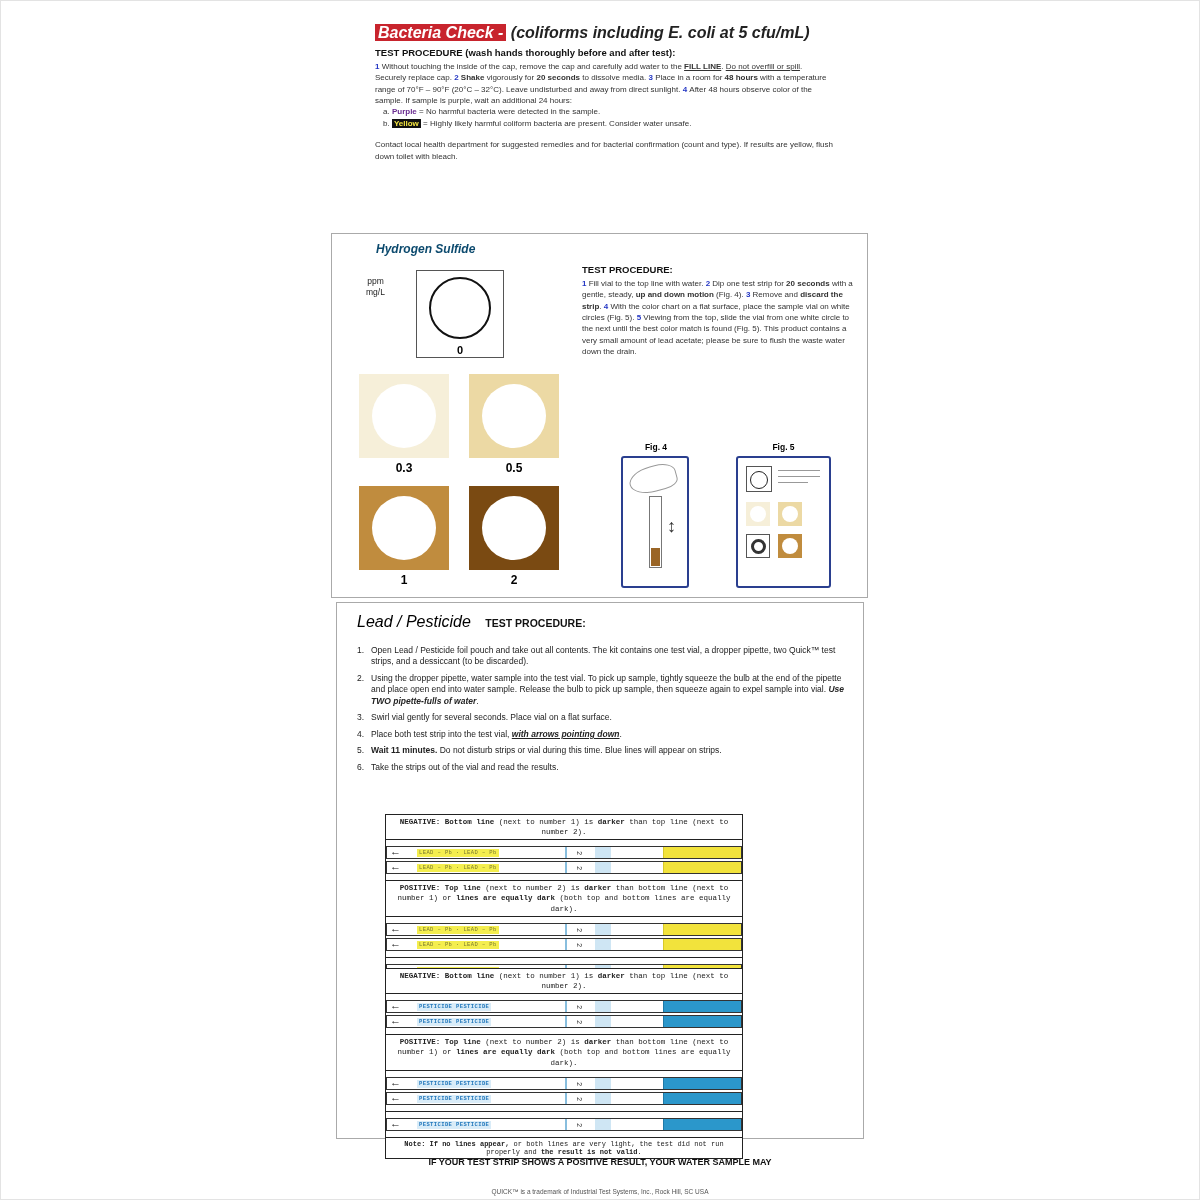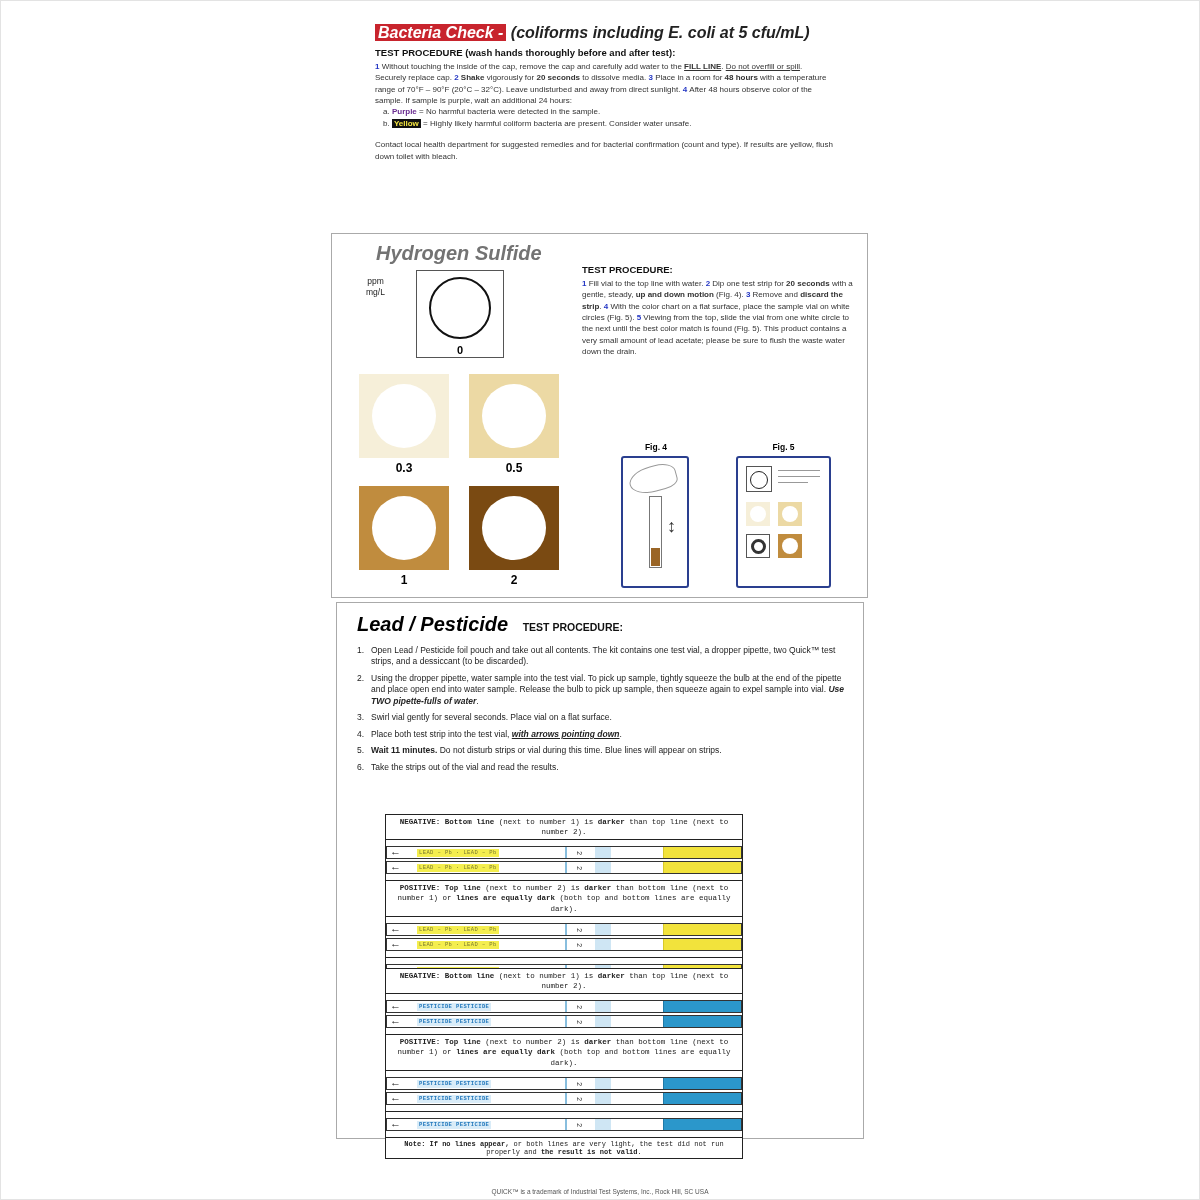--- a/index.html
+++ b/index.html
@@ -21,21 +21,21 @@
   .bacteria { position:absolute; left:375px; top:24px; width:460px; }
   .bac-title { font-style:italic; font-weight:bold; font-size:16px; margin-bottom:5px; }
   .bac-title-red { background:#c8242d; color:#fff; padding:0 3px; }
   .bac-heading { font-weight:bold; font-size:9.5px; margin-bottom:3px; color:#111; }
   .small-text { font-size:8px; line-height:1.42; color:#333; }
   .indent { margin-left:8px; }
   .gap { margin-top:10px; }
 
   
   .hs-box { position:absolute; left:331px; top:233px; width:537px; height:365px; border:1px solid #aaa; background:#fff; }
-  .hs-title { position:absolute; left:44px; top:8px; font-style:italic; font-weight:bold; font-size:20px; color:#737373; }
+  .hs-title { position:absolute; left:44px; top:8px; font-style:italic; font-weight:bold; font-size:12px; color:#0c4a6e; }
   .hs-units { position:absolute; left:34px; top:42px; font-size:8.5px; line-height:1.35; text-align:center; color:#222; }
   .hs-sq0 { position:absolute; left:84px; top:36px; width:88px; height:88px; border:1px solid #555; background:#fff; }
   .hs-sq0 .circle { width:62px; height:62px; border:2px solid #111; border-radius:50%; margin:6px auto 0; background:#fff; }
   .hs-sq0 .lbl { position:absolute; bottom:1px; left:0; width:100%; text-align:center; font-weight:bold; font-size:11px; color:#000; }
   .hs-sq { position:absolute; width:90px; height:84px; }
   .hs-sq .circle { width:64px; height:64px; border-radius:50%; background:#fff; margin:10px auto 0; }
   .hs-lbl { position:absolute; width:90px; text-align:center; font-weight:bold; font-size:12px; color:#000; }
   .hs-proc { position:absolute; left:250px; top:30px; width:278px; }
   .hs-proc-heading { font-weight:bold; font-size:9.5px; margin-bottom:3px; color:#111; }
   .fig-label { position:absolute; font-weight:bold; font-size:8.5px; text-align:center; color:#000; }
@@ -44,21 +44,21 @@
   .fig4-tip { position:absolute; bottom:1px; left:1px; right:1px; height:18px; background:#9a6526; }
   .fig4-arrow { position:absolute; left:44px; top:58px; font-size:18px; color:#333; }
   .fig4-hand { position:absolute; left:6px; top:8px; width:48px; height:26px; border:1px solid #999; border-radius:50% 40% 30% 50%; transform:rotate(-15deg); }
   .mini { position:absolute; }
   .mini .mc { border-radius:50%; background:#fff; margin:4px auto 0; }
   .fig5-line { position:absolute; height:1px; background:#999; }
 
   
   .lp-box { position:absolute; left:336px; top:602px; width:528px; height:537px; border:1px solid #aaa; background:#fff; }
   .lp-heading { position:absolute; left:20px; top:10px; }
-  .lp-title { font-style:italic; font-weight:bold; font-size:20px; color:#000; }
+  .lp-title { font-style:italic; font-weight:normal; font-size:16px; color:#000; }
   .lp-proc { font-weight:bold; font-size:10.5px; margin-left:10px; color:#111; }
   .lp-steps { position:absolute; left:20px; top:42px; width:494px; font-size:8.5px; line-height:1.35; color:#222; }
   .step { display:flex; margin-bottom:5px; }
   .step-num { width:14px; flex:none; }
   .lp-table { position:absolute; left:48px; width:358px;font-family:Liberation Mono, monospace; }
   .tbl-row { border:1px solid #222; margin-top:-1px; background:#fff; }
   .tbl-header { padding:2px 4px; font-size:7.5px; text-align:center; line-height:1.35; color:#222; }
   .tbl-cell { padding:4px 0; }
   .tbl-note { padding:2px 4px; font-size:7px; text-align:center; color:#222; }
 
@@ -295,14 +295,15 @@
           <span class="strip-num">2</span>
           <span class="strip-band"></span>
           <span class="strip-pad pest-pad"></span>
         </div>
     </div>
     <div class="tbl-row tbl-note"><span class="seg-b">Note: </span><span class="seg-b">If no lines appear,</span><span> or both lines are very light, the test did not run properly and </span><span class="seg-b">the result is not valid</span><span>.</span></div>
   </div>
 </section>
 
 <div class="warn">
+  <div>IF YOUR TEST STRIP SHOWS A POSITIVE RESULT, YOUR WATER SAMPLE MAY</div>
 </div>
 <div class="tm">QUICK™ is a trademark of Industrial Test Systems, Inc., Rock Hill, SC USA</div>
 
 </body></html>

